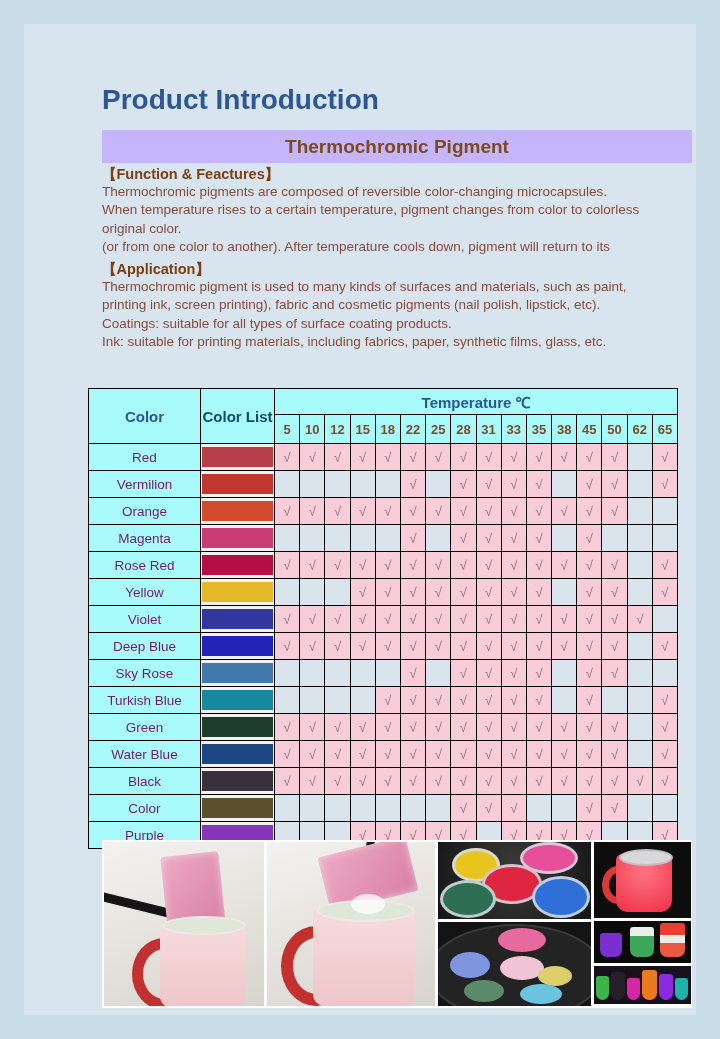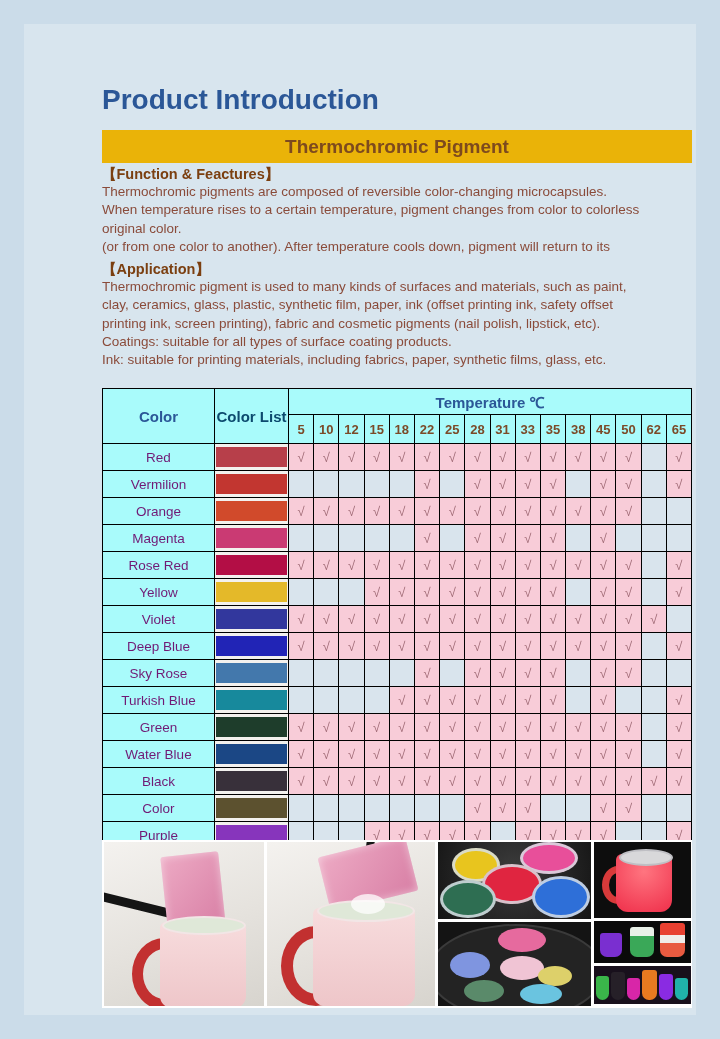--- a/index.html
+++ b/index.html
@@ -4,29 +4,29 @@
 <style>
   html,body{margin:0;padding:0;}
   body{font-family:"Liberation Sans", sans-serif; background:#cbdce9;}
   #page{position:relative;width:720px;height:1039px;background:#cbdce9;overflow:hidden;}
   #panel{position:absolute;left:24px;top:24px;right:24px;bottom:24px;background:#d8e5ee;}
 
   .page-title{position:absolute;left:78px;top:60px;width:590px;
     font-size:28px;font-weight:bold;color:#2b5797;}
 
   .banner{position:absolute;left:78px;top:106px;width:590px;height:33px;
-    background:#eab308;text-align:center;line-height:33px;
+    background:#c4b5fd;text-align:center;line-height:33px;
     font-size:19px;font-weight:bold;color:#7d4a1e;}
 
   .sections{position:absolute;left:78px;top:141px;width:600px;}
   .sec-head{font-size:14.5px;font-weight:bold;color:#7b3f10;height:18px;line-height:18px;}
   .sec-line{font-size:13.5px;color:#8a4b3a;line-height:18.3px;white-space:nowrap;}
   .sec-gap{height:4px;}
 
-  table.temp-table{position:absolute;left:78px;top:364px;width:590px;
+  table.temp-table{position:absolute;left:64px;top:364px;width:590px;
     border-collapse:collapse;table-layout:fixed;}
   .temp-table th,.temp-table td{border:1px solid #000;padding:0;overflow:hidden;}
   .temp-table thead th{background:#a9fbfb;}
   .th-color{color:#2b5797;font-size:15px;font-weight:bold;}
   .th-colorlist{color:#0c4a6e;font-size:15px;font-weight:bold;line-height:17px;}
   .th-temp{color:#2b5797;font-size:15px;font-weight:bold;height:25px;}
   .th-deg{color:#7b4a28;font-size:13px;font-weight:bold;height:28px;text-align:center;}
   .td-name{background:#a9fbfb;color:#701a75;font-size:13.5px;text-align:center;height:26px;}
   .td-swatch{background:#f3f1ee;}
   .swatch{margin:2px 1px;height:20px;}
@@ -73,21 +73,20 @@
       <div>
           <div class="sec-line">Thermochromic pigments are composed of reversible color-changing microcapsules.</div>
           <div class="sec-line">When temperature rises to a certain temperature, pigment changes from color to colorless</div>
           <div class="sec-line">original color.</div>
           <div class="sec-line">(or from one color to another). After temperature cools down, pigment will return to its</div>
         </div>
       <div class="sec-gap"></div>
       <div class="sec-head">【Application】</div>
       <div>
           <div class="sec-line">Thermochromic pigment is used to many kinds of surfaces and materials, such as paint,</div>
-          <div class="sec-line">clay, ceramics, glass, plastic, synthetic film, paper, ink (offset printing ink, safety offset</div>
           <div class="sec-line">printing ink, screen printing), fabric and cosmetic pigments (nail polish, lipstick, etc).</div>
           <div class="sec-line">Coatings: suitable for all types of surface coating products.</div>
           <div class="sec-line">Ink: suitable for printing materials, including fabrics, paper, synthetic films, glass, etc.</div>
         </div>
     </div>
 
     <table class="temp-table">
       <colgroup>
         <col style="width:112px">
         <col style="width:74px">

